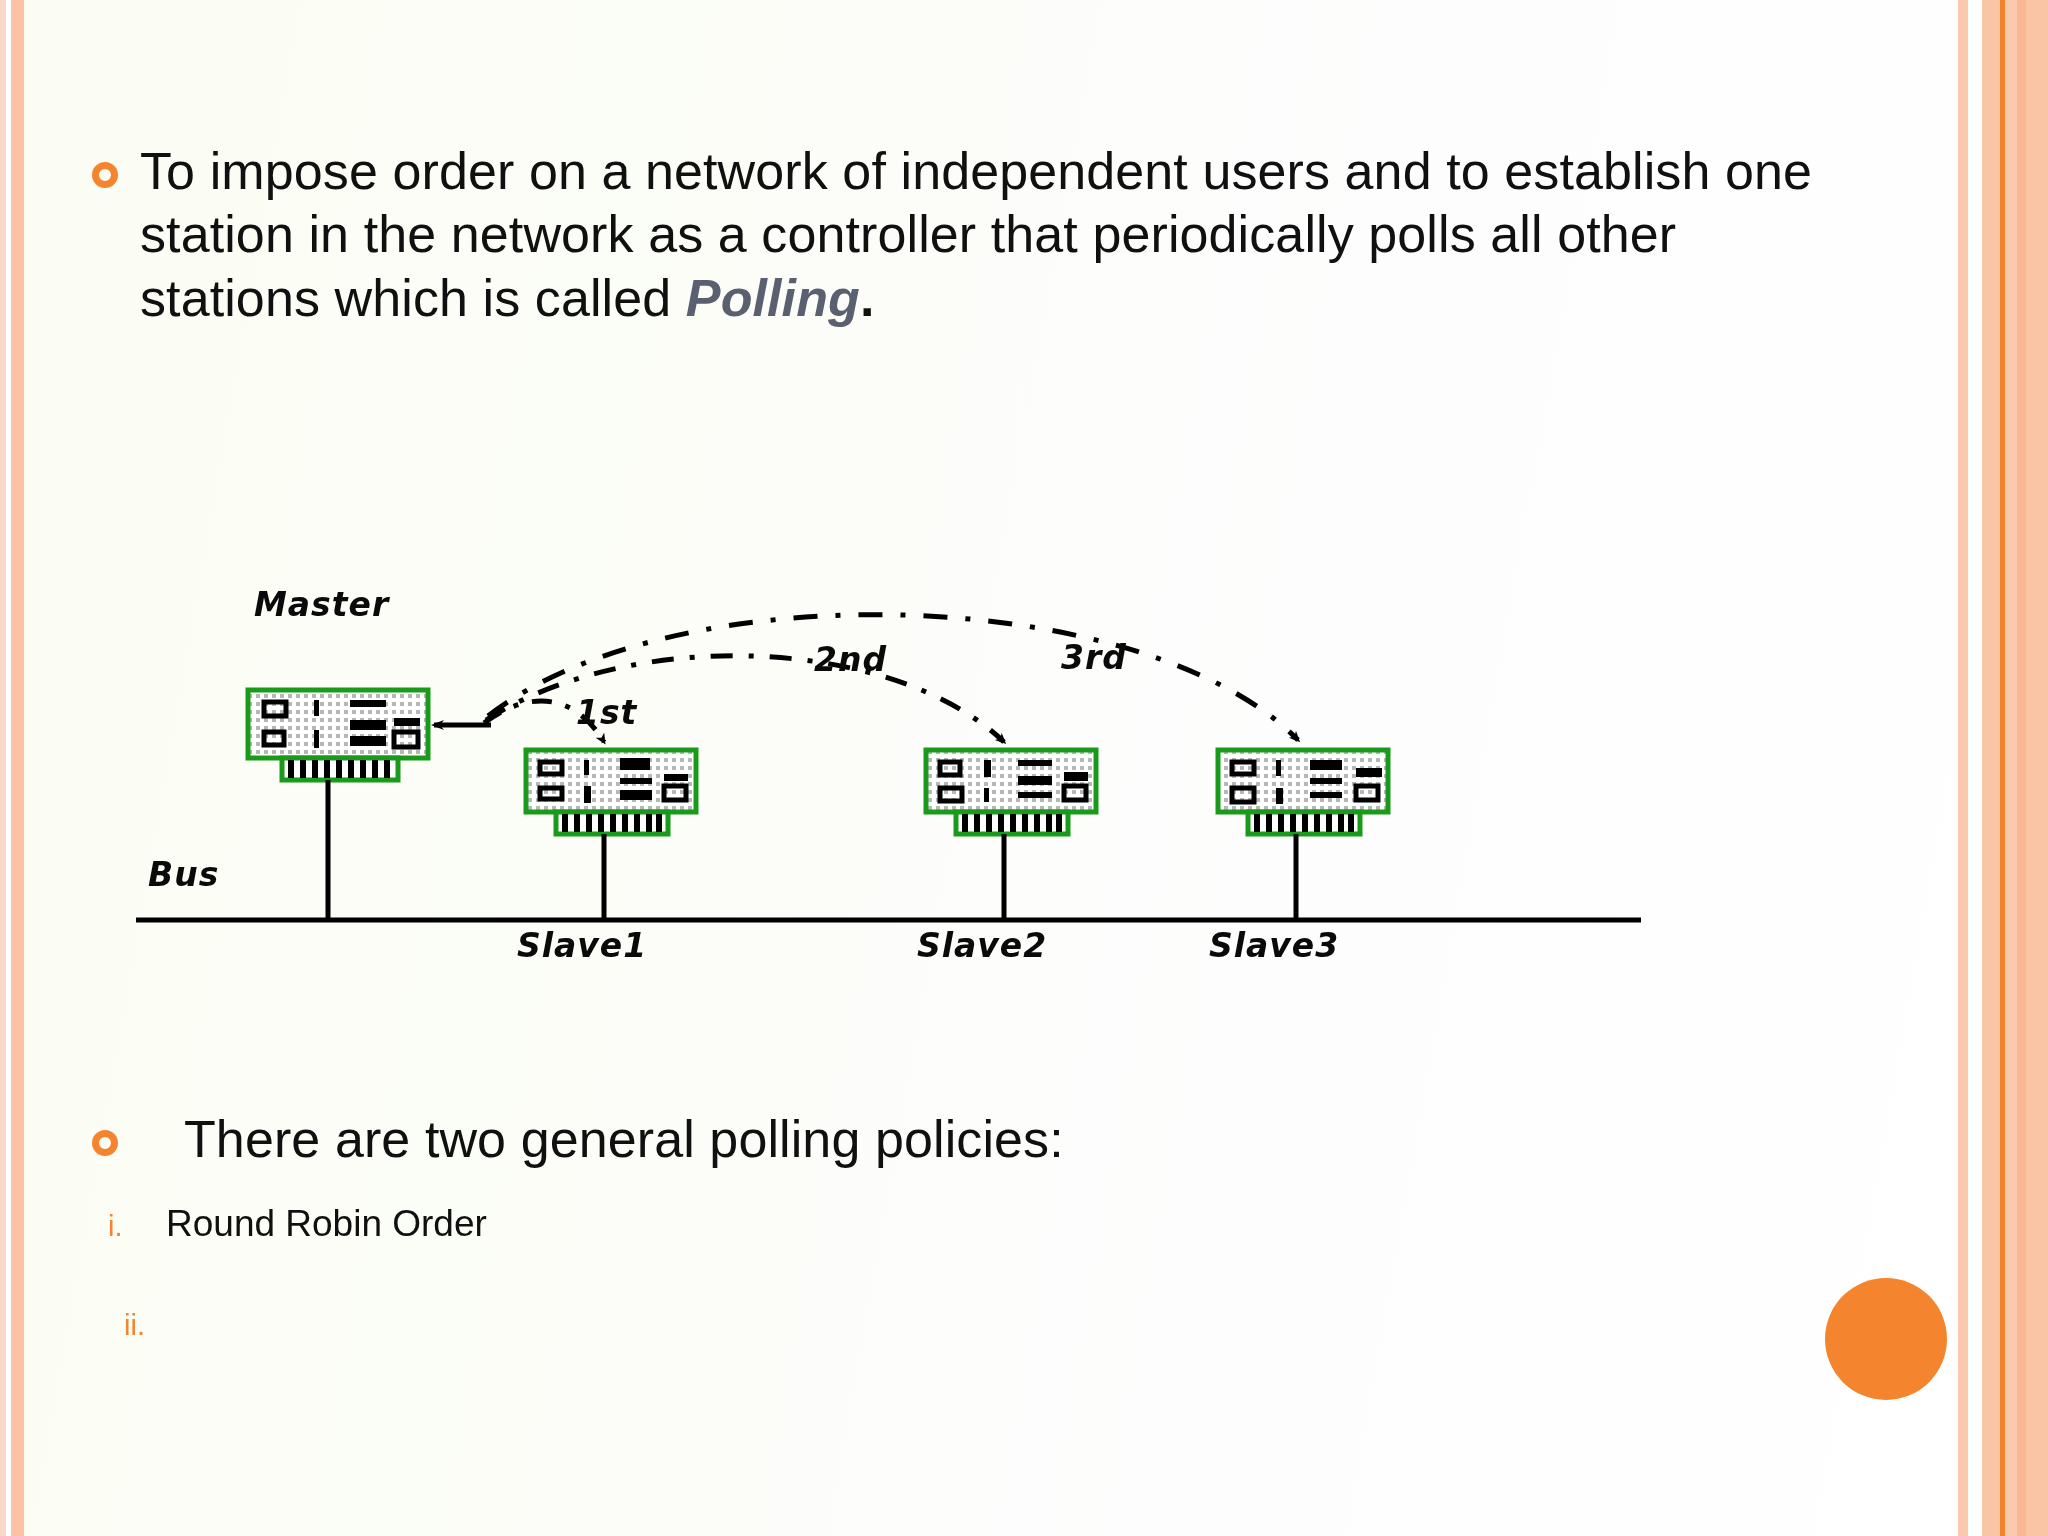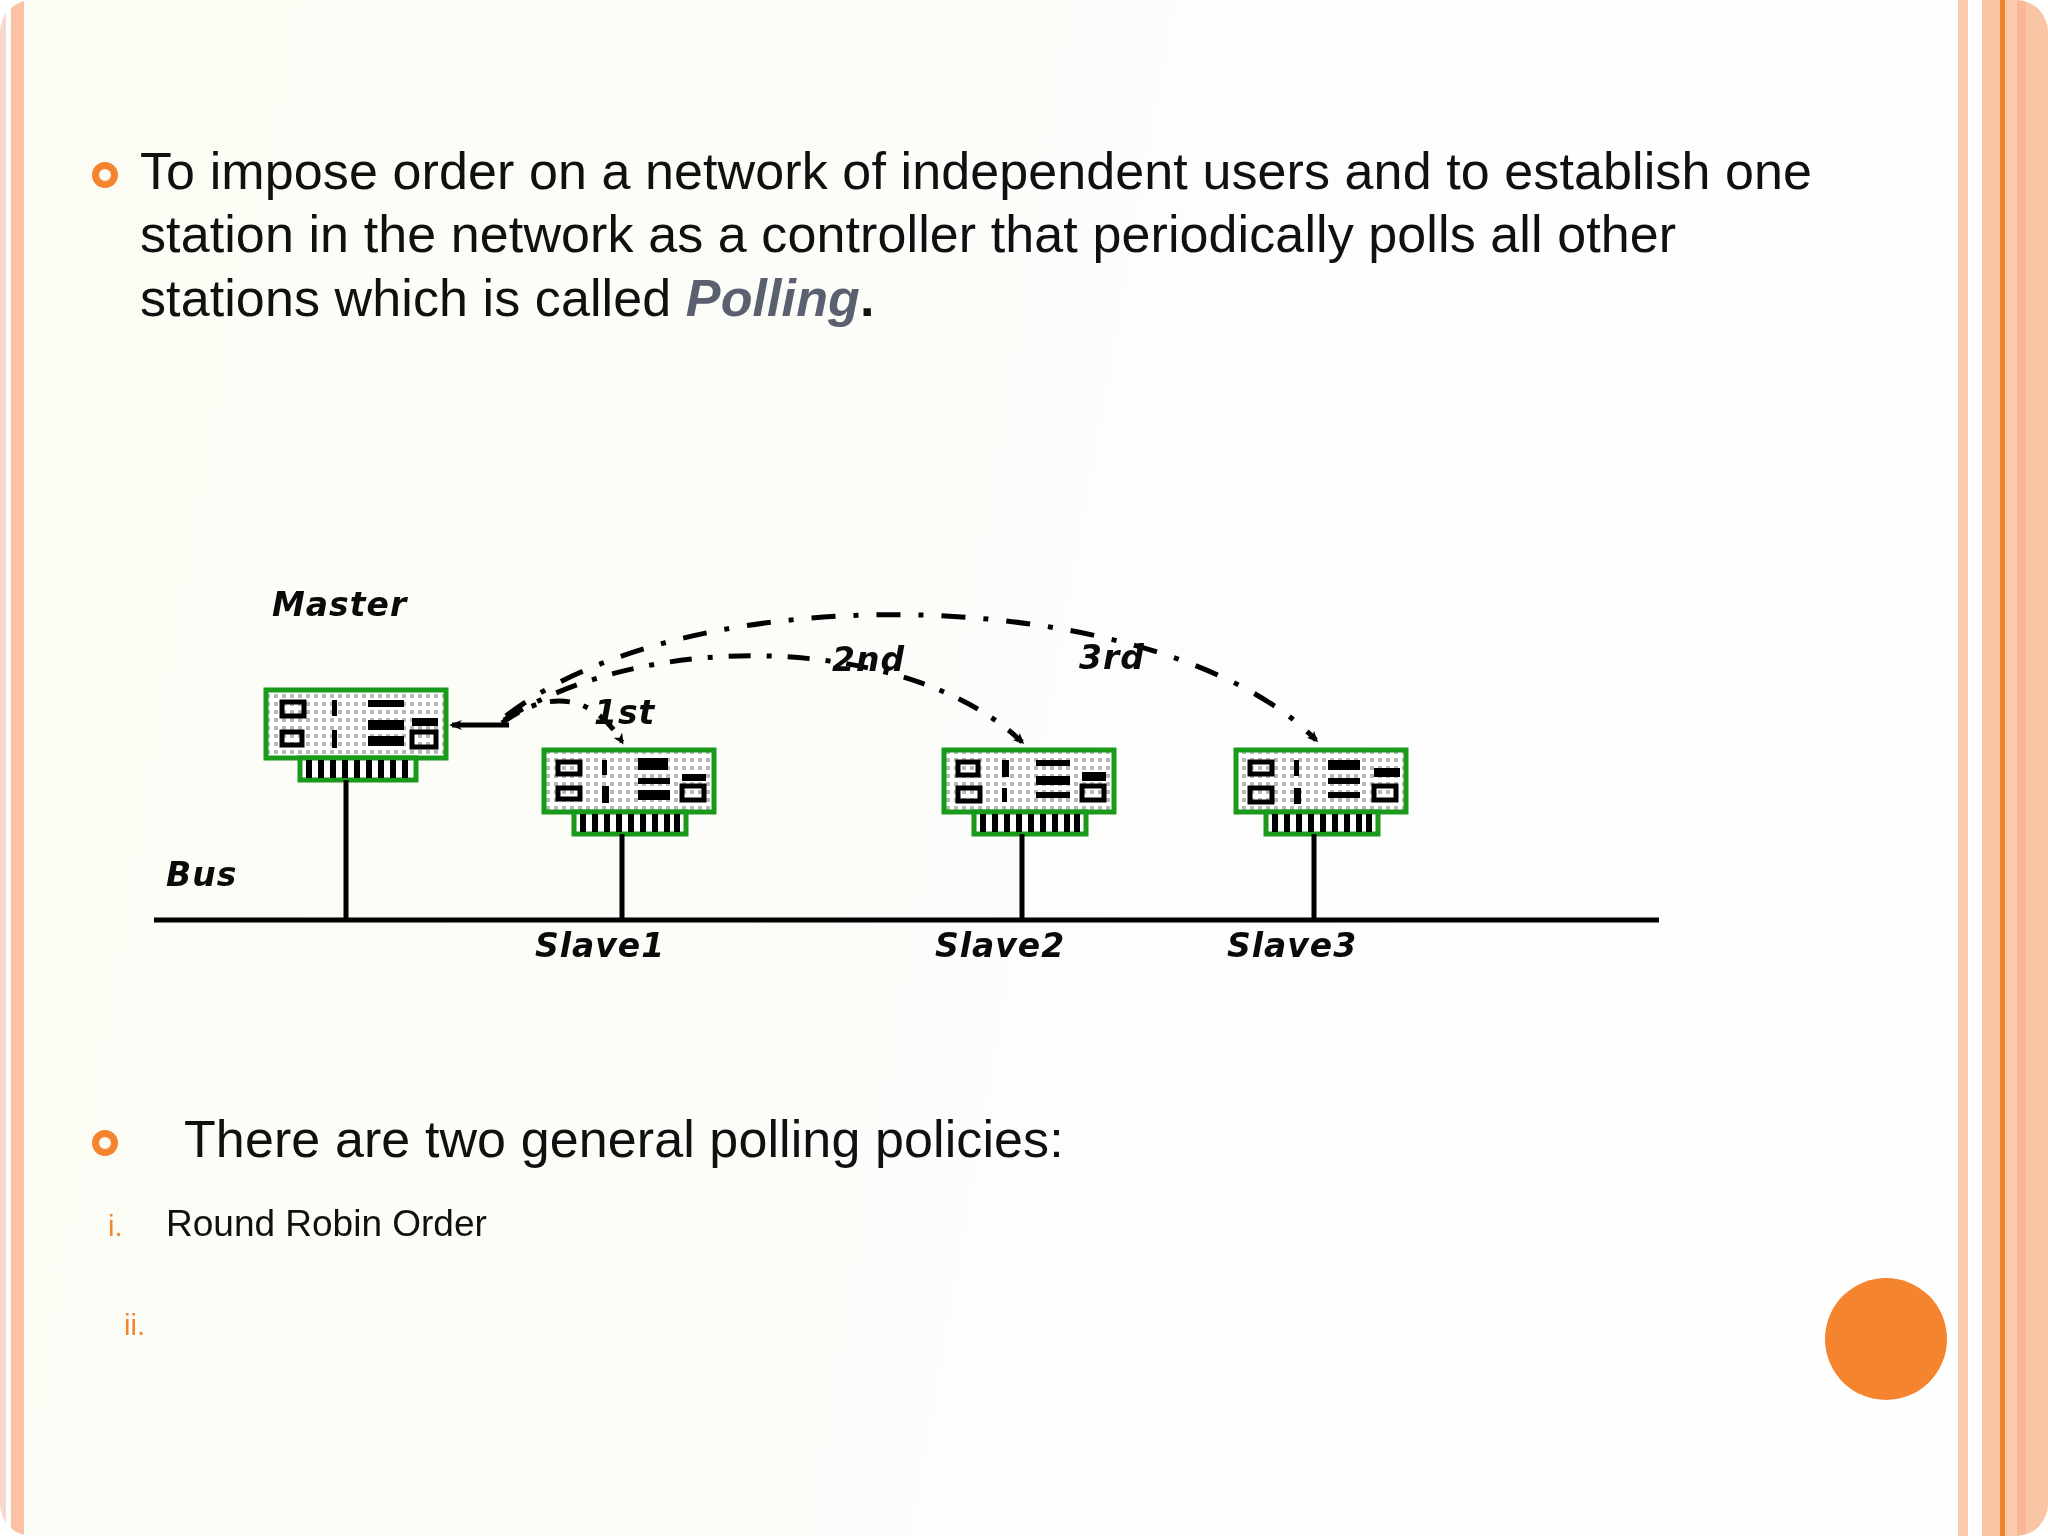--- a/index.html
+++ b/index.html
@@ -13,21 +13,20 @@
     overflow: hidden;
     font-family: "Liberation Sans", sans-serif;
   }
 
   #slide {
     position: relative;
     width: 2048px;
     height: 1536px;
     background: linear-gradient(100deg, #fbfdf4 0%, #fcfdf8 35%, #fdfdfd 60%, #ffffff 100%);
     overflow: hidden;
-    border-radius: 32px;
   }
 
   
   .stripe {
     position: absolute;
     top: 0;
     height: 1536px;
   }
 
   
@@ -108,21 +107,21 @@
     top: 1278px;
     width: 122px;
     height: 122px;
     border-radius: 50%;
     background: #f5842f;
   }
 
   
   #diagram {
     position: absolute;
-    left: 154px;
+    left: 136px;
     top: 590px;
     width: 1680px;
     height: 420px;
   }
   #diagram svg { display: block; }
 
   .dlabel {
     position: absolute;
     font-family: "DejaVu Sans", sans-serif;
     font-style: italic;

